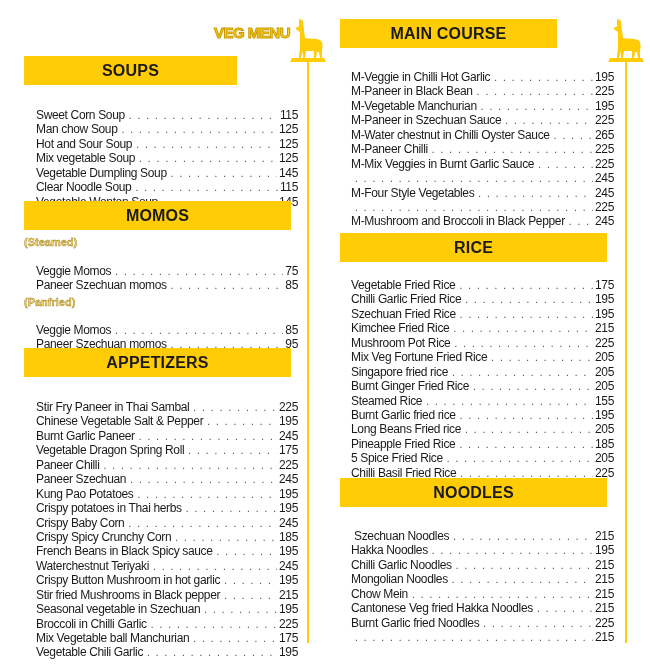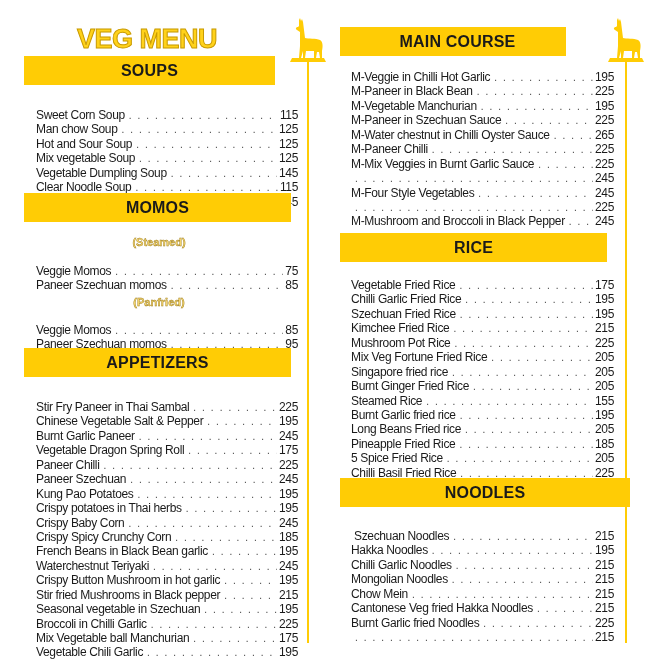--- a/index.html
+++ b/index.html
@@ -1,24 +1,24 @@
 <!DOCTYPE html>
 <html><head>
 <meta charset="utf-8">
 <style>
   html, body { margin:0; padding:0; background:#ffffff; }
   body { width:650px; height:668px; position:relative; overflow:hidden;
          font-family:"Liberation Sans", sans-serif; color:#1a1a1a; }
-  .title { position:absolute; left:12px; width:270px; top:24px; text-align:center;
-           font-family:"Liberation Sans", sans-serif; font-weight:bold; font-size:27px;
+  .title { position:absolute; left:20px; width:270px; top:24px; text-align:right;
+           font-family:"Liberation Sans", sans-serif; font-weight:bold; font-size:15px;
            color:#ffd21a; -webkit-text-stroke:1px #c99a00; letter-spacing:-0.5px; }
   .bar { position:absolute; background:#ffcc05; height:29px; display:flex;
          align-items:center; justify-content:center; font-weight:bold; font-size:16px;
          color:#1a1a1a; letter-spacing:0.2px; }
-  .sub { position:absolute; left:24px; width:270px; text-align:center; font-weight:bold;
+  .sub { position:absolute; left:24px; width:270px; font-weight:bold;
          font-size:11px; color:#f3d36b; -webkit-text-stroke:0.4px #9a7a1a; }
   .list { position:absolute; margin:12px; padding:0; list-style:none; }
   .item { display:flex; align-items:baseline; height:14.45px; font-size:12px;
           line-height:14.45px; white-space:nowrap; letter-spacing:-0.35px; }
   .item .name { flex:0 0 auto; }
   .item .dots { flex:1 1 auto; overflow:hidden; margin:0 2px 0 4px; color:#444;
                 letter-spacing:1.6px; font-size:10px; }
   .item .dots::before { content:". . . . . . . . . . . . . . . . . . . . . . . . . . . . . . . . . . . . . . . . . . . . . . . . . . . ."; }
   .item .price { flex:0 0 auto; }
   .pole { position:absolute; width:2px; background:#ffcc05; }
@@ -34,21 +34,21 @@
   <path fill="#ffcc05" d="M4 40 L36 40 L38 44 L2 44 Z"></path>
 </svg>
 <div class="pole" style="left:307px;top:60px;height:583px;"></div>
 
 <svg class="llama" style="left:606px;top:18px;" viewBox="0 0 40 46">
   <path fill="#ffcc05" d="M11 2 L12 0 L13 3 L14 1 L15 4 L16 12 L17 20 C20 21 28 20 32 22 C35 24 35 28 34 33 L34 40 L32 40 L31 34 L29 34 L28 40 L26 40 L26 33 L18 33 L17 40 L15 40 L15 33 L13 40 L11 40 L12 28 C12 24 12 18 12 14 L9 12 C7 11 8 9 10 9 L11 8 Z"></path>
   <path fill="#ffcc05" d="M4 40 L36 40 L38 44 L2 44 Z"></path>
 </svg>
 <div class="pole" style="left:625px;top:60px;height:583px;"></div>
 
-<div class="bar" style="left:24px;top:56px;width:251px;">
+<div class="bar" style="left:24px;top:56px;width:213px;">
   <span>SOUPS</span>
 </div>
 <ul class="list" style="left:24px;top:96px;width:262px;">
   <li class="item">
       <span class="name">Sweet Corn Soup</span>
       <span class="dots"></span>
       <span class="price">115</span>
     </li>
   <li class="item">
       <span class="name">Man chow Soup</span>
@@ -75,21 +75,21 @@
       <span class="dots"></span>
       <span class="price">115</span>
     </li>
   <li class="item">
       <span class="name">Vegetable Wonton Soup</span>
       <span class="dots"></span>
       <span class="price">145</span>
     </li>
 </ul>
 
-<div class="bar" style="left:24px;top:193px;width:267px;">
+<div class="bar" style="left:24px;top:201px;width:267px;">
   <span>MOMOS</span>
 </div>
 <div class="sub" style="top:236px;">(Steamed)</div>
 <ul class="list" style="left:24px;top:252px;width:262px;">
   <li class="item">
       <span class="name">Veggie Momos</span>
       <span class="dots"></span>
       <span class="price">75</span>
     </li>
   <li class="item">
@@ -160,21 +160,21 @@
       <span class="name">Crispy Baby Corn</span>
       <span class="dots"></span>
       <span class="price">245</span>
     </li>
   <li class="item">
       <span class="name">Crispy Spicy Crunchy Corn</span>
       <span class="dots"></span>
       <span class="price">185</span>
     </li>
   <li class="item">
-      <span class="name">French Beans in Black Bean garlic</span>
+      <span class="name">French Beans in Black Spicy sauce</span>
       <span class="dots"></span>
       <span class="price">195</span>
     </li>
   <li class="item">
       <span class="name">Waterchestnut Teriyaki</span>
       <span class="dots"></span>
       <span class="price">245</span>
     </li>
   <li class="item">
       <span class="name">Crispy Button Mushroom in hot garlic</span>
@@ -201,21 +201,21 @@
       <span class="dots"></span>
       <span class="price">175</span>
     </li>
   <li class="item">
       <span class="name">Vegetable Chili Garlic</span>
       <span class="dots"></span>
       <span class="price">195</span>
     </li>
 </ul>
 
-<div class="bar" style="left:340px;top:27px;width:217px;padding-left:9px;">
+<div class="bar" style="left:340px;top:19px;width:217px;">
   <span>MAIN COURSE</span>
 </div>
 <ul class="list" style="left:339px;top:58px;width:263px;">
   <li class="item">
       <span class="name">M-Veggie in Chilli Hot Garlic</span>
       <span class="dots"></span>
       <span class="price">195</span>
     </li>
   <li class="item">
       <span class="name">M-Paneer in Black Bean</span>
@@ -336,21 +336,21 @@
       <span class="dots"></span>
       <span class="price">205</span>
     </li>
   <li class="item">
       <span class="name">Chilli Basil Fried Rice</span>
       <span class="dots"></span>
       <span class="price">225</span>
     </li>
 </ul>
 
-<div class="bar" style="left:340px;top:478px;width:290px;">
+<div class="bar" style="left:340px;top:478px;width:267px;">
   <span>NOODLES</span>
 </div>
 <ul class="list" style="left:339px;top:517px;width:263px;">
   <li class="item" style="padding-left:3px;">
       <span class="name">Szechuan Noodles</span>
       <span class="dots"></span>
       <span class="price">215</span>
     </li>
   <li class="item">
       <span class="name">Hakka Noodles</span>

